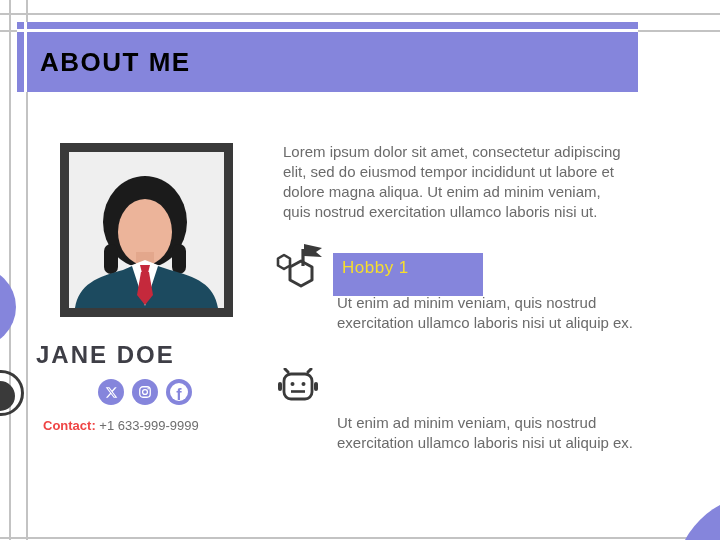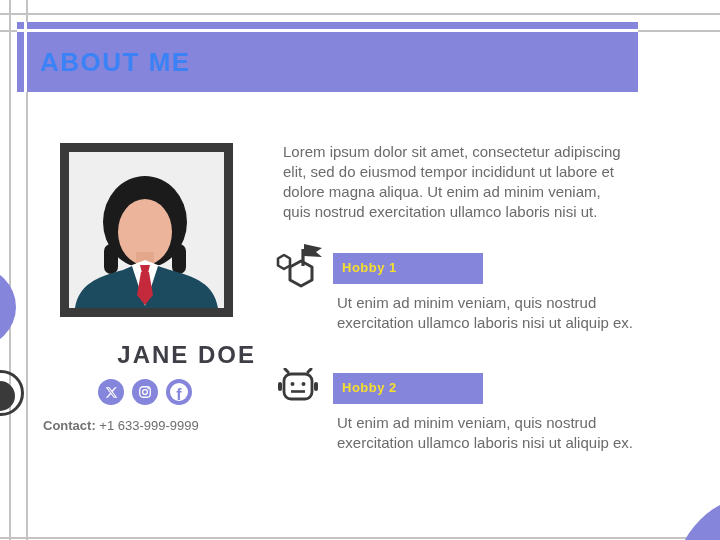--- a/index.html
+++ b/index.html
@@ -10,41 +10,41 @@
   
   .vline, .hline { position:absolute; background:#c3c3c3; }
   .vline { width:2px; height:540px; top:0; }
   .hline { height:2px; width:720px; left:0; }
 
   
   .header-bar { position:absolute; left:17px; top:22px; width:621px; height:70px; background:#8585dc; }
   .header-cross-h { position:absolute; left:17px; top:29px; width:621px; height:3px; background:#ffffff; }
   .header-cross-v { position:absolute; left:24px; top:22px; width:3px; height:70px; background:#ffffff; }
   .page-title { position:absolute; left:40px; top:47px; font-size:26px; font-weight:bold;
-                letter-spacing:1.5px; color:#3b82f6; }
+                letter-spacing:1.5px; color:#000000; }
 
   
   .photo-frame { position:absolute; left:60px; top:143px; width:173px; height:174px;
                  border:9px solid #3a3a3a; background:#efefef; }
-  .person-name { position:absolute; left:36px; top:341px; width:220px; text-align:right;
+  .person-name { position:absolute; left:36px; top:341px; width:220px; text-align:left;
                  font-size:24px; font-weight:bold; letter-spacing:2px; color:#3e3e46; }
   .socials { position:absolute; left:98px; top:379px; display:flex; gap:8px; }
   .social-badge { width:26px; height:26px; border-radius:50%; background:#8585dc;
                   display:flex; align-items:center; justify-content:center; cursor:pointer; }
   .fb-disc { width:18px; height:18px; border-radius:50%; background:#ffffff; overflow:hidden;
              display:flex; align-items:center; justify-content:center; }
   .fb-f { color:#8585dc; font-weight:bold; font-size:16px; line-height:1; position:relative; top:3px; }
   .contact-line { position:absolute; left:43px; font-size:13px; color:#6e6e6e; }
-  .contact-line .lbl { color:#737373; font-weight:bold;text-align:right; }
+  .contact-line .lbl { color:#ef4444; font-weight:bold;text-align:right; }
 
   
   .intro-text { position:absolute; left:283px; top:142px; width:440px; font-size:15px;
                 line-height:20px; color:#6b6b6b; white-space:pre-line; }
-  .hobby-label { position:absolute; width:150px; height:31px; background:#8585dc;
-                 color:#f6de2c; font-size:13px; font-weight:bold; line-height:29px;
+  .hobby-label { position:absolute; width:150px; height:43px; background:#8585dc;
+                 color:#f6de2c; font-size:17px; font-weight:normal; line-height:29px;
                  padding-left:9px; letter-spacing:0.5px; }
   .hobby-text { position:absolute; width:390px; font-size:15px; line-height:20px;
                 color:#6b6b6b; white-space:pre-line; }
   .hobby-icon { position:absolute; }
 
   
   .deco-circle-left { position:absolute; left:-64px; top:267px; width:80px; height:80px;
                       border-radius:50%; background:#8585dc; }
   .deco-ring { position:absolute; left:-22px; top:370px; width:46px; height:46px;
                border-radius:50%; border:3px solid #3a3a3a; }
@@ -128,21 +128,20 @@
   <svg class="hobby-icon" style="left:277px; top:368px;" width="42" height="38" viewBox="0 0 42 38">
     <rect x="7" y="6" width="28" height="25" rx="7" fill="none" stroke="#3a3a3a" stroke-width="2.8"></rect>
     <line x1="11" y1="4" x2="8" y2="1" stroke="#3a3a3a" stroke-width="3" stroke-linecap="round"></line>
     <line x1="31" y1="4" x2="34" y2="1" stroke="#3a3a3a" stroke-width="3" stroke-linecap="round"></line>
     <rect x="1" y="14" width="4" height="9" rx="2" fill="#3a3a3a"></rect>
     <rect x="37" y="14" width="4" height="9" rx="2" fill="#3a3a3a"></rect>
     <circle cx="15.5" cy="16" r="2" fill="#3a3a3a"></circle>
     <circle cx="26.5" cy="16" r="2" fill="#3a3a3a"></circle>
     <line x1="14" y1="23.5" x2="28" y2="23.5" stroke="#3a3a3a" stroke-width="2.6"></line>
   </svg>
-  <div class="hobby-label" style="left:333px; top:373px;">Hobby 2</div>
   <div class="hobby-text" style="left:337px; top:413px;">Ut enim ad minim veniam, quis nostrud
 exercitation ullamco laboris nisi ut aliquip ex.</div>
 
   <div class="deco-circle-left"></div>
   <div class="deco-ring"></div>
   <div class="deco-disc"></div>
   <div class="deco-circle-br"></div>
 
 </div>
 

